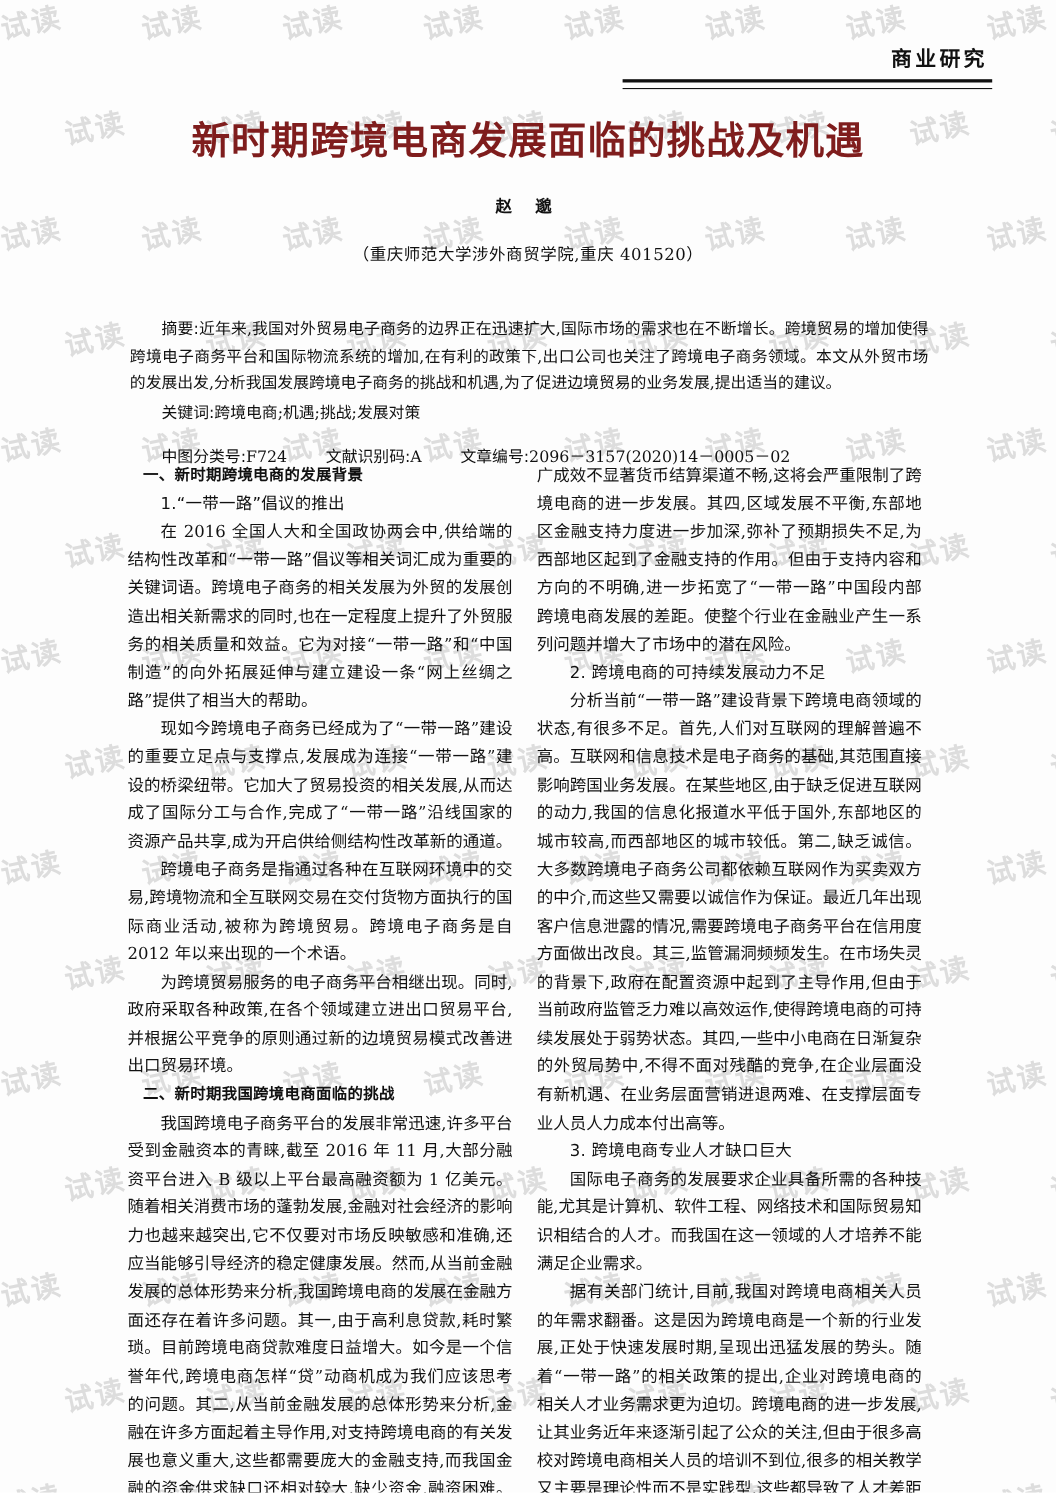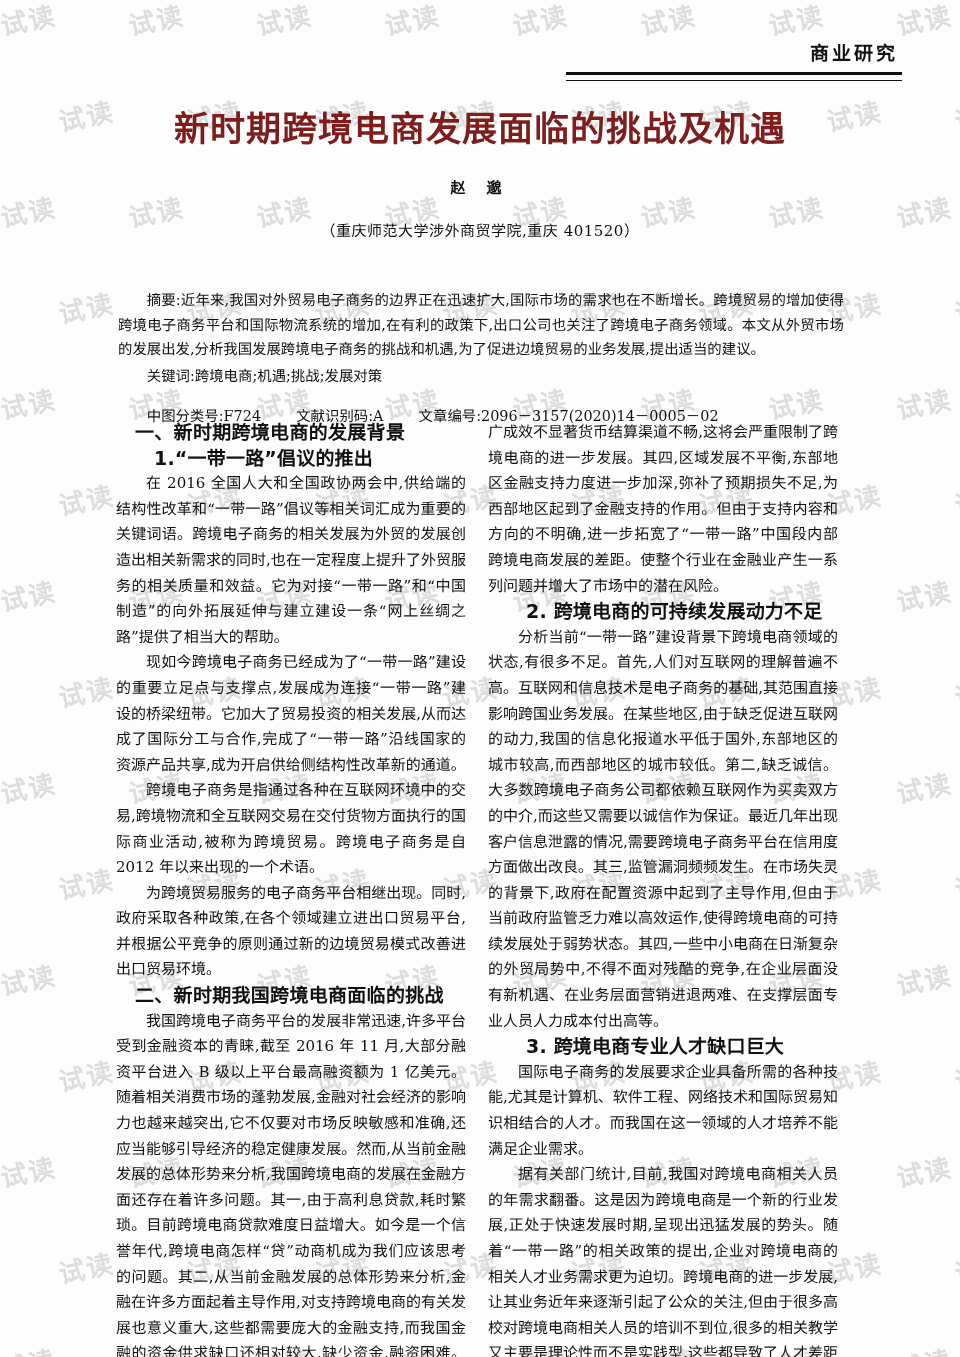--- a/index.html
+++ b/index.html
@@ -145,28 +145,28 @@
     line-height: 25.6px;
     text-align: justify;
     text-justify: inter-ideograph;
   }
   .col-left  { left: 0; }
   .col-right { left: 372px; }
 
   .h2 {
     font-family: "DejaVu Sans", "Liberation Sans", sans-serif;
     font-weight: 700;
-    font-size: 19px;
+    font-size: 14px;
     text-indent: 1em;
     letter-spacing: .3px;
   }
   .h3 {
     font-family: "DejaVu Sans", "Liberation Sans", sans-serif;
-    font-weight: 700;
-    font-size: 19px;
+    font-weight: 400;
+    font-size: 15px;
     text-indent: 2em;
     letter-spacing: .2px;
   }
   .p {
     text-indent: 2em;
   }
 </style>
 </head>
 <body>
 

